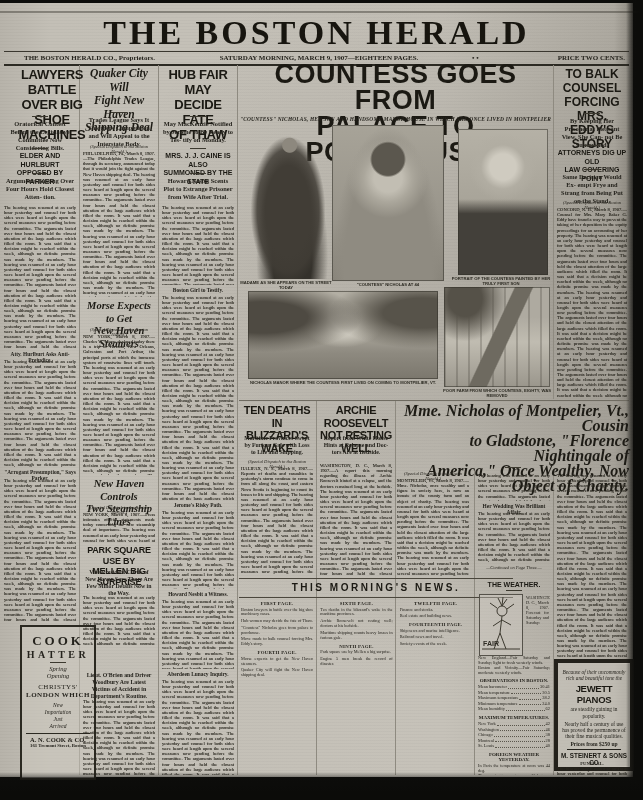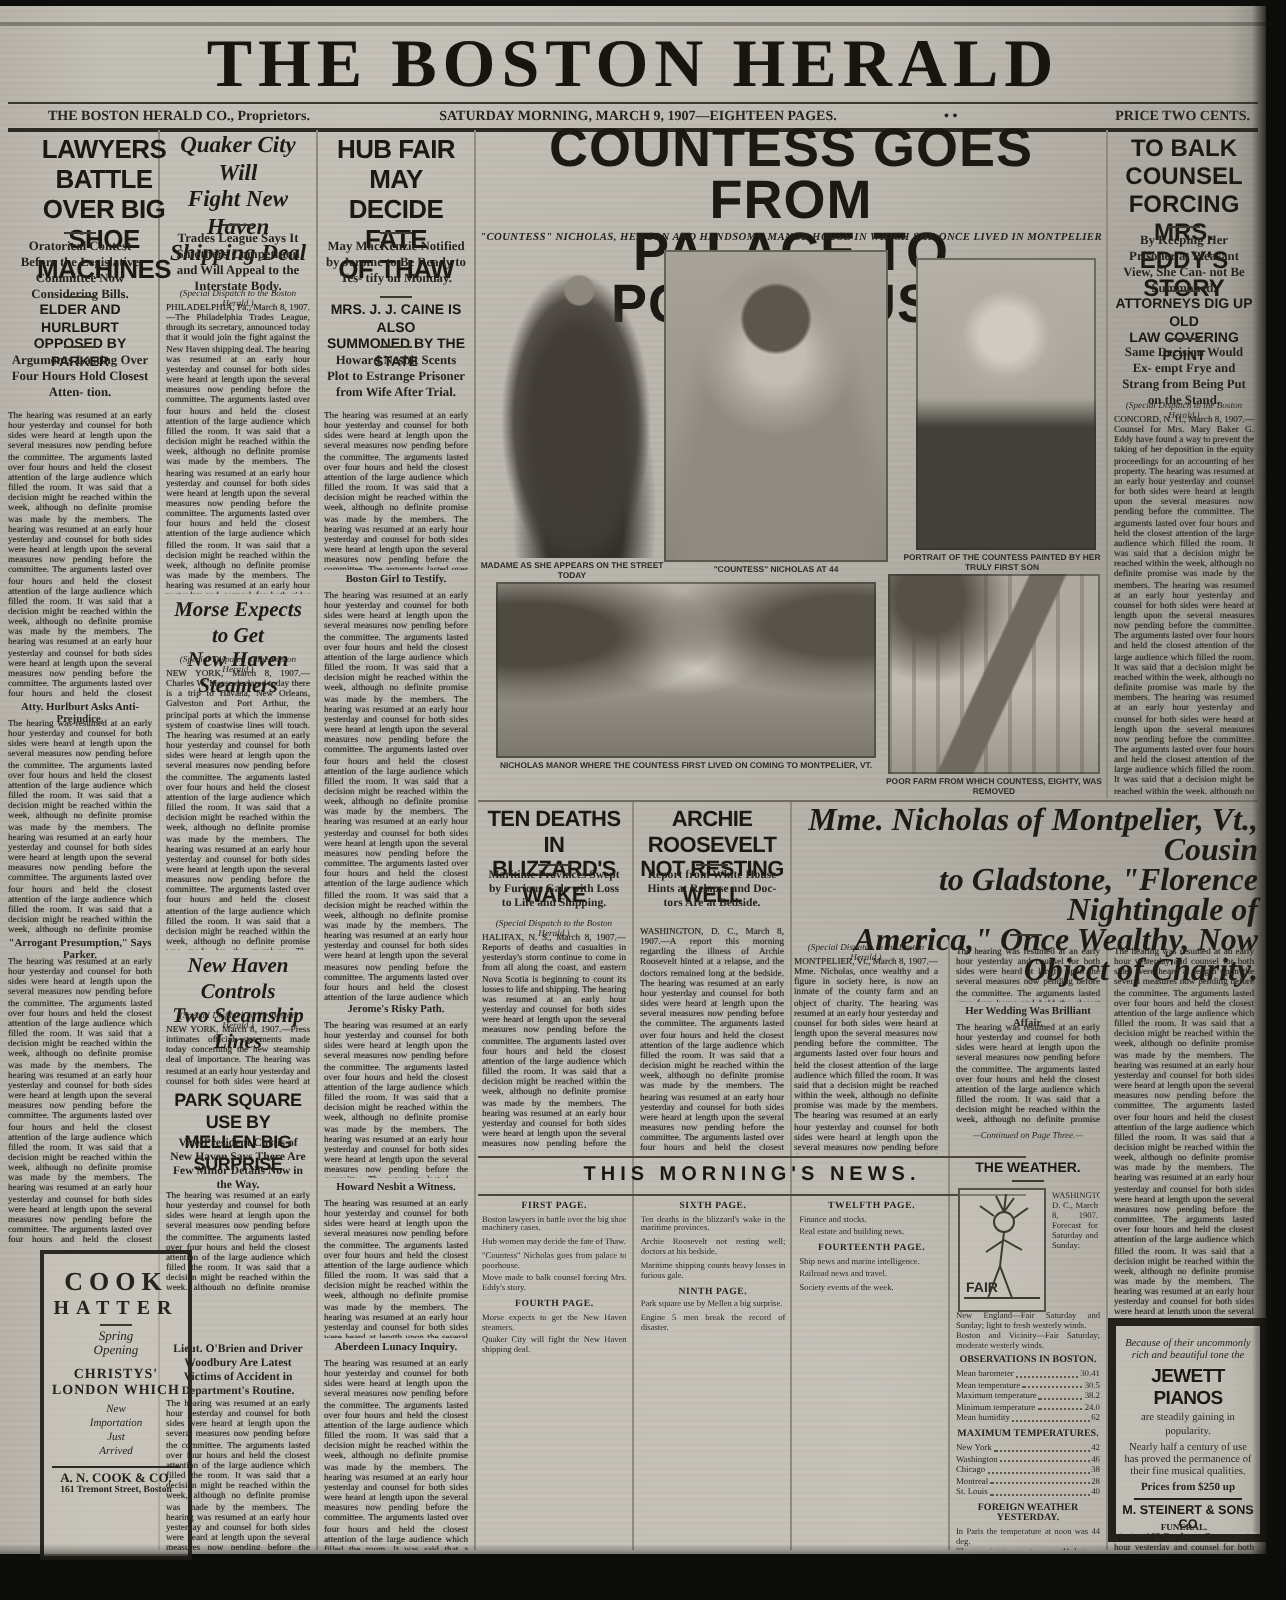--- a/index.html
+++ b/index.html
@@ -104,21 +104,21 @@
   <div class="abs body" style="left:4px;top:356px;width:72px;height:108px;">The hearing was resumed at an early hour yesterday and counsel for both sides were heard at length upon the several measures now pending before the committee. The arguments lasted over four hours and held the closest attention of the large audience which filled the room. It was said that a decision might be reached within the week, although no definite promise was made by the members. The hearing was resumed at an early hour yesterday and counsel for both sides were heard at length upon the several measures now pending before the committee. The arguments lasted over four hours and held the closest attention of the large audience which filled the room. It was said that a decision might be reached within the week, although no definite promise was made by the members. </div>
   <div class="abs crosshead" style="left:4px;top:466px;width:72px;">"Arrogant Presumption," Says Parker.</div>
   <div class="abs body" style="left:4px;top:475px;width:72px;height:143px;">The hearing was resumed at an early hour yesterday and counsel for both sides were heard at length upon the several measures now pending before the committee. The arguments lasted over four hours and held the closest attention of the large audience which filled the room. It was said that a decision might be reached within the week, although no definite promise was made by the members. The hearing was resumed at an early hour yesterday and counsel for both sides were heard at length upon the several measures now pending before the committee. The arguments lasted over four hours and held the closest attention of the large audience which filled the room. It was said that a decision might be reached within the week, although no definite promise was made by the members. The hearing was resumed at an early hour yesterday and counsel for both sides were heard at length upon the several measures now pending before the committee. The arguments lasted over four hours and held the closest attention of the large audience which filled the room. It was said that a decision might be reached within the week, although no definite promise was made by the members. </div>
 
   <div class="abs cookad" style="left:20px;top:622px;width:68px;height:142px;">
     <div style="font-size:13px;letter-spacing:3px;font-weight:bold;">COOK</div>
     <div style="font-size:10px;letter-spacing:3.5px;font-weight:bold;">HATTER</div>
     <div class="shortrule"></div>
     <div style="font-style:italic;font-size:6.5px;margin-top:2px;">Spring</div>
     <div style="font-style:italic;font-size:6.5px;">Opening</div>
-    <div style="font-size:7px;font-weight:bold;margin-top:4px;letter-spacing:.5px;text-align:center;">CHRISTYS'</div>
+    <div style="font-size:7px;font-weight:normal;margin-top:4px;letter-spacing:.5px;text-align:center;">CHRISTYS'</div>
     <div style="font-size:7px;font-weight:bold;letter-spacing:.5px;">LONDON  WHICH</div>
     <div class="prelines" style="font-style:italic;font-size:5.5px;line-height:7px;margin-top:3px;">New
 Importation
 Just
 Arrived</div>
     <div style="border-top:1px solid #2b2921;margin:3px 2px 2px;"></div>
     <div style="font-size:6.5px;font-weight:bold;">A. N. COOK &amp; CO.</div>
     <div style="font-size:4.8px;font-weight:bold;">161 Tremont Street, Boston</div>
   </div>
 

